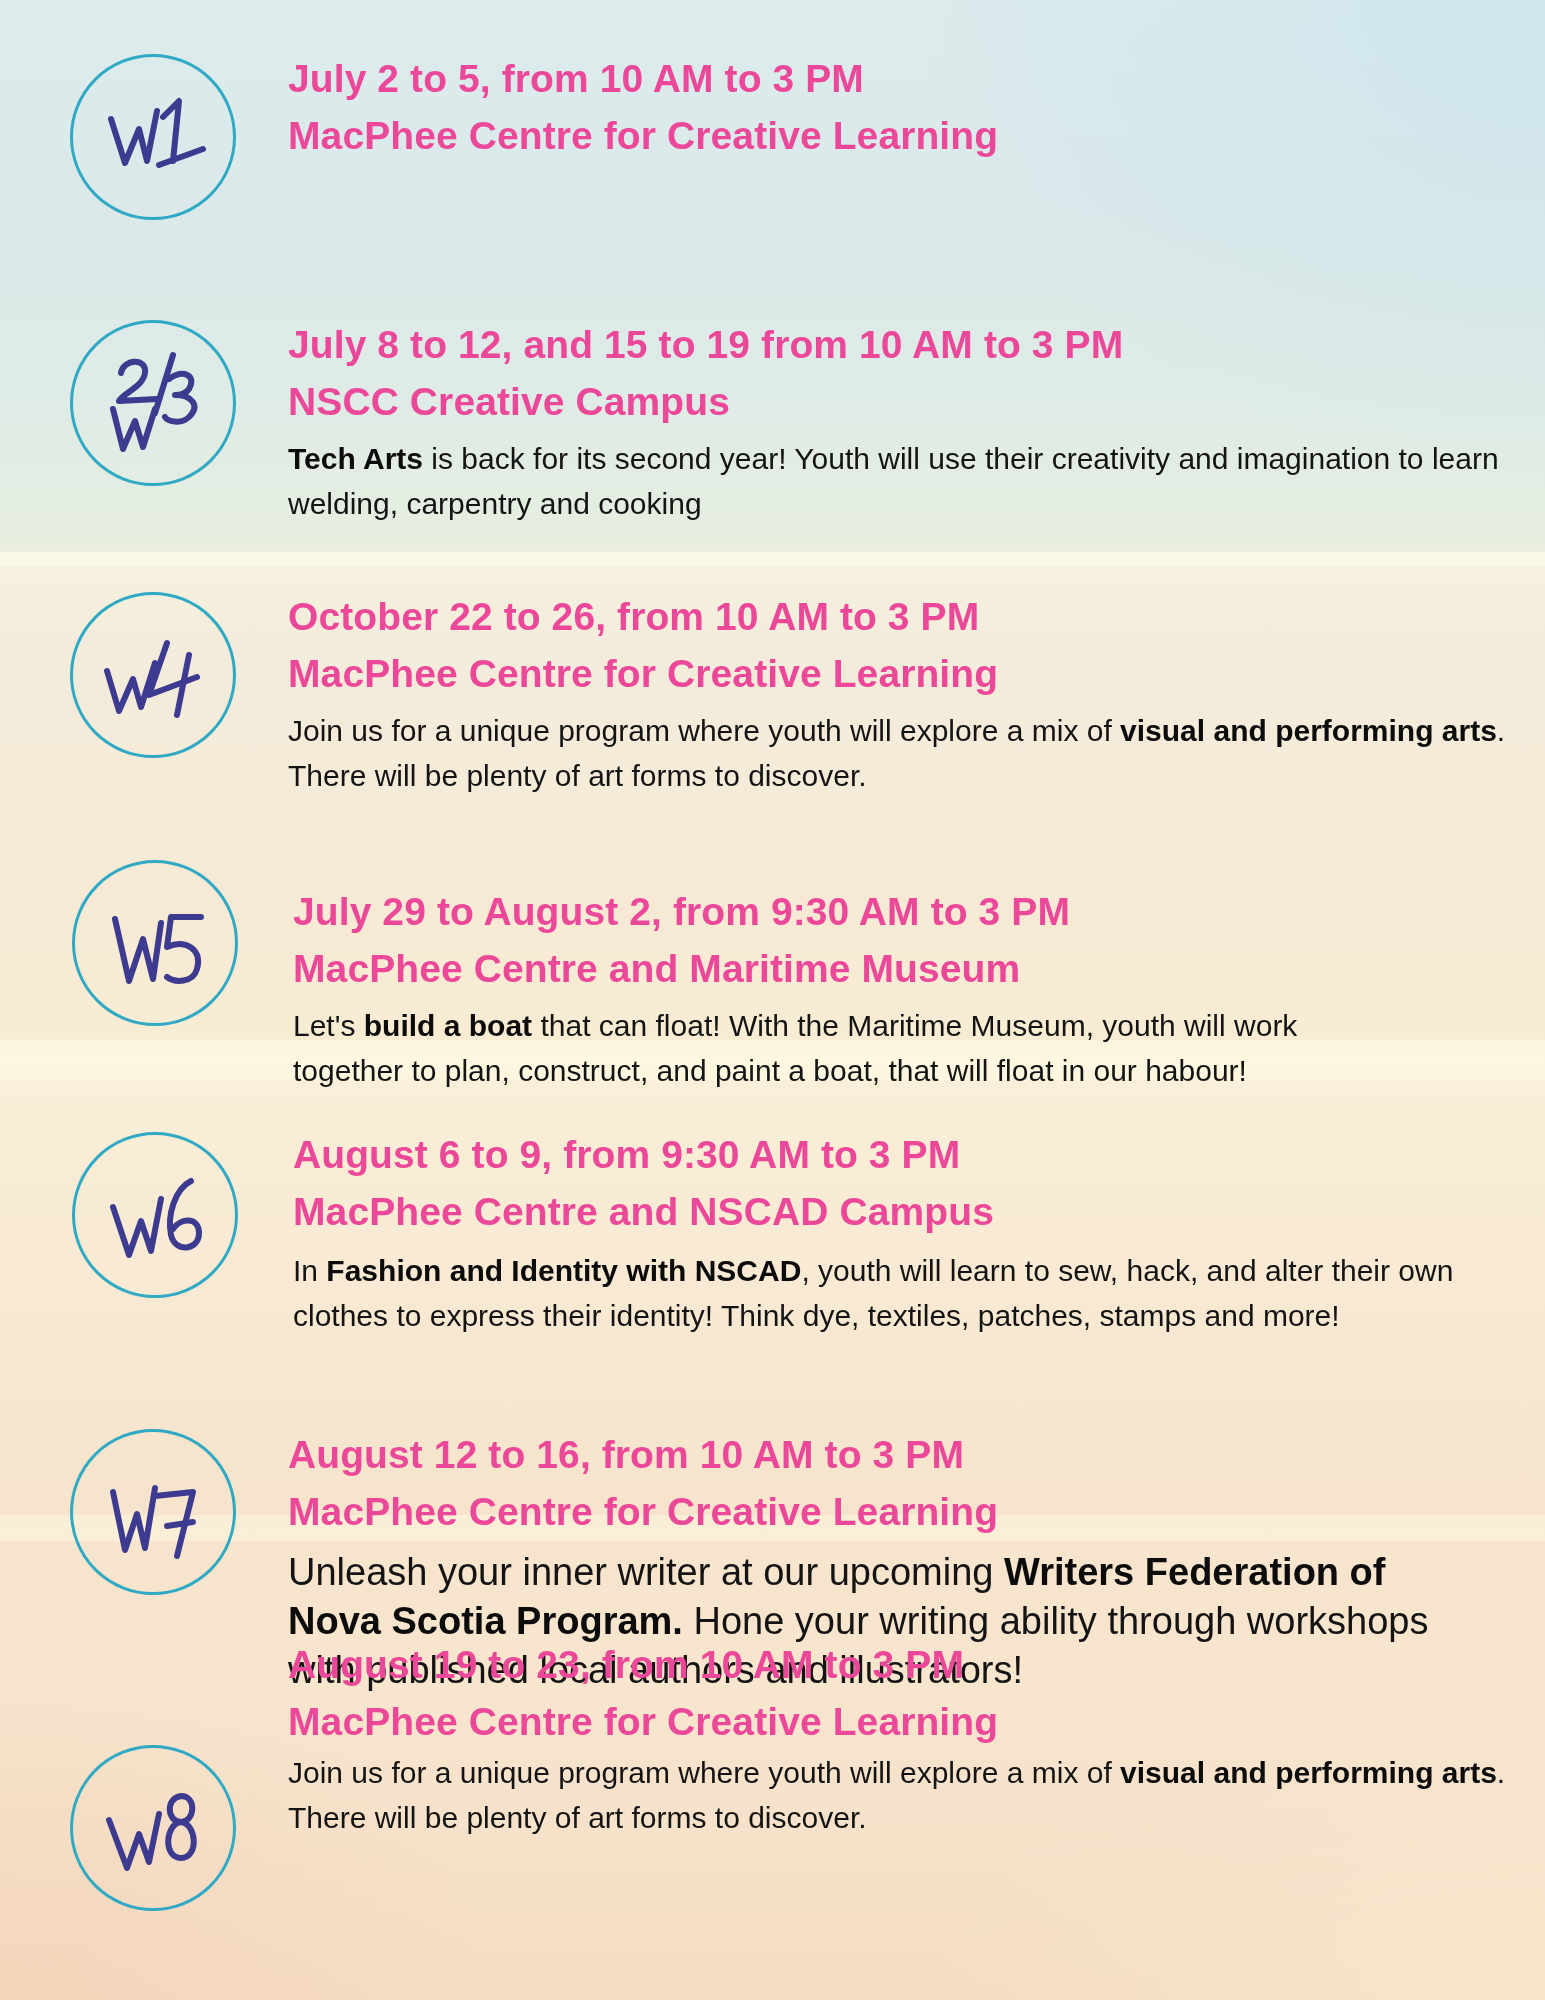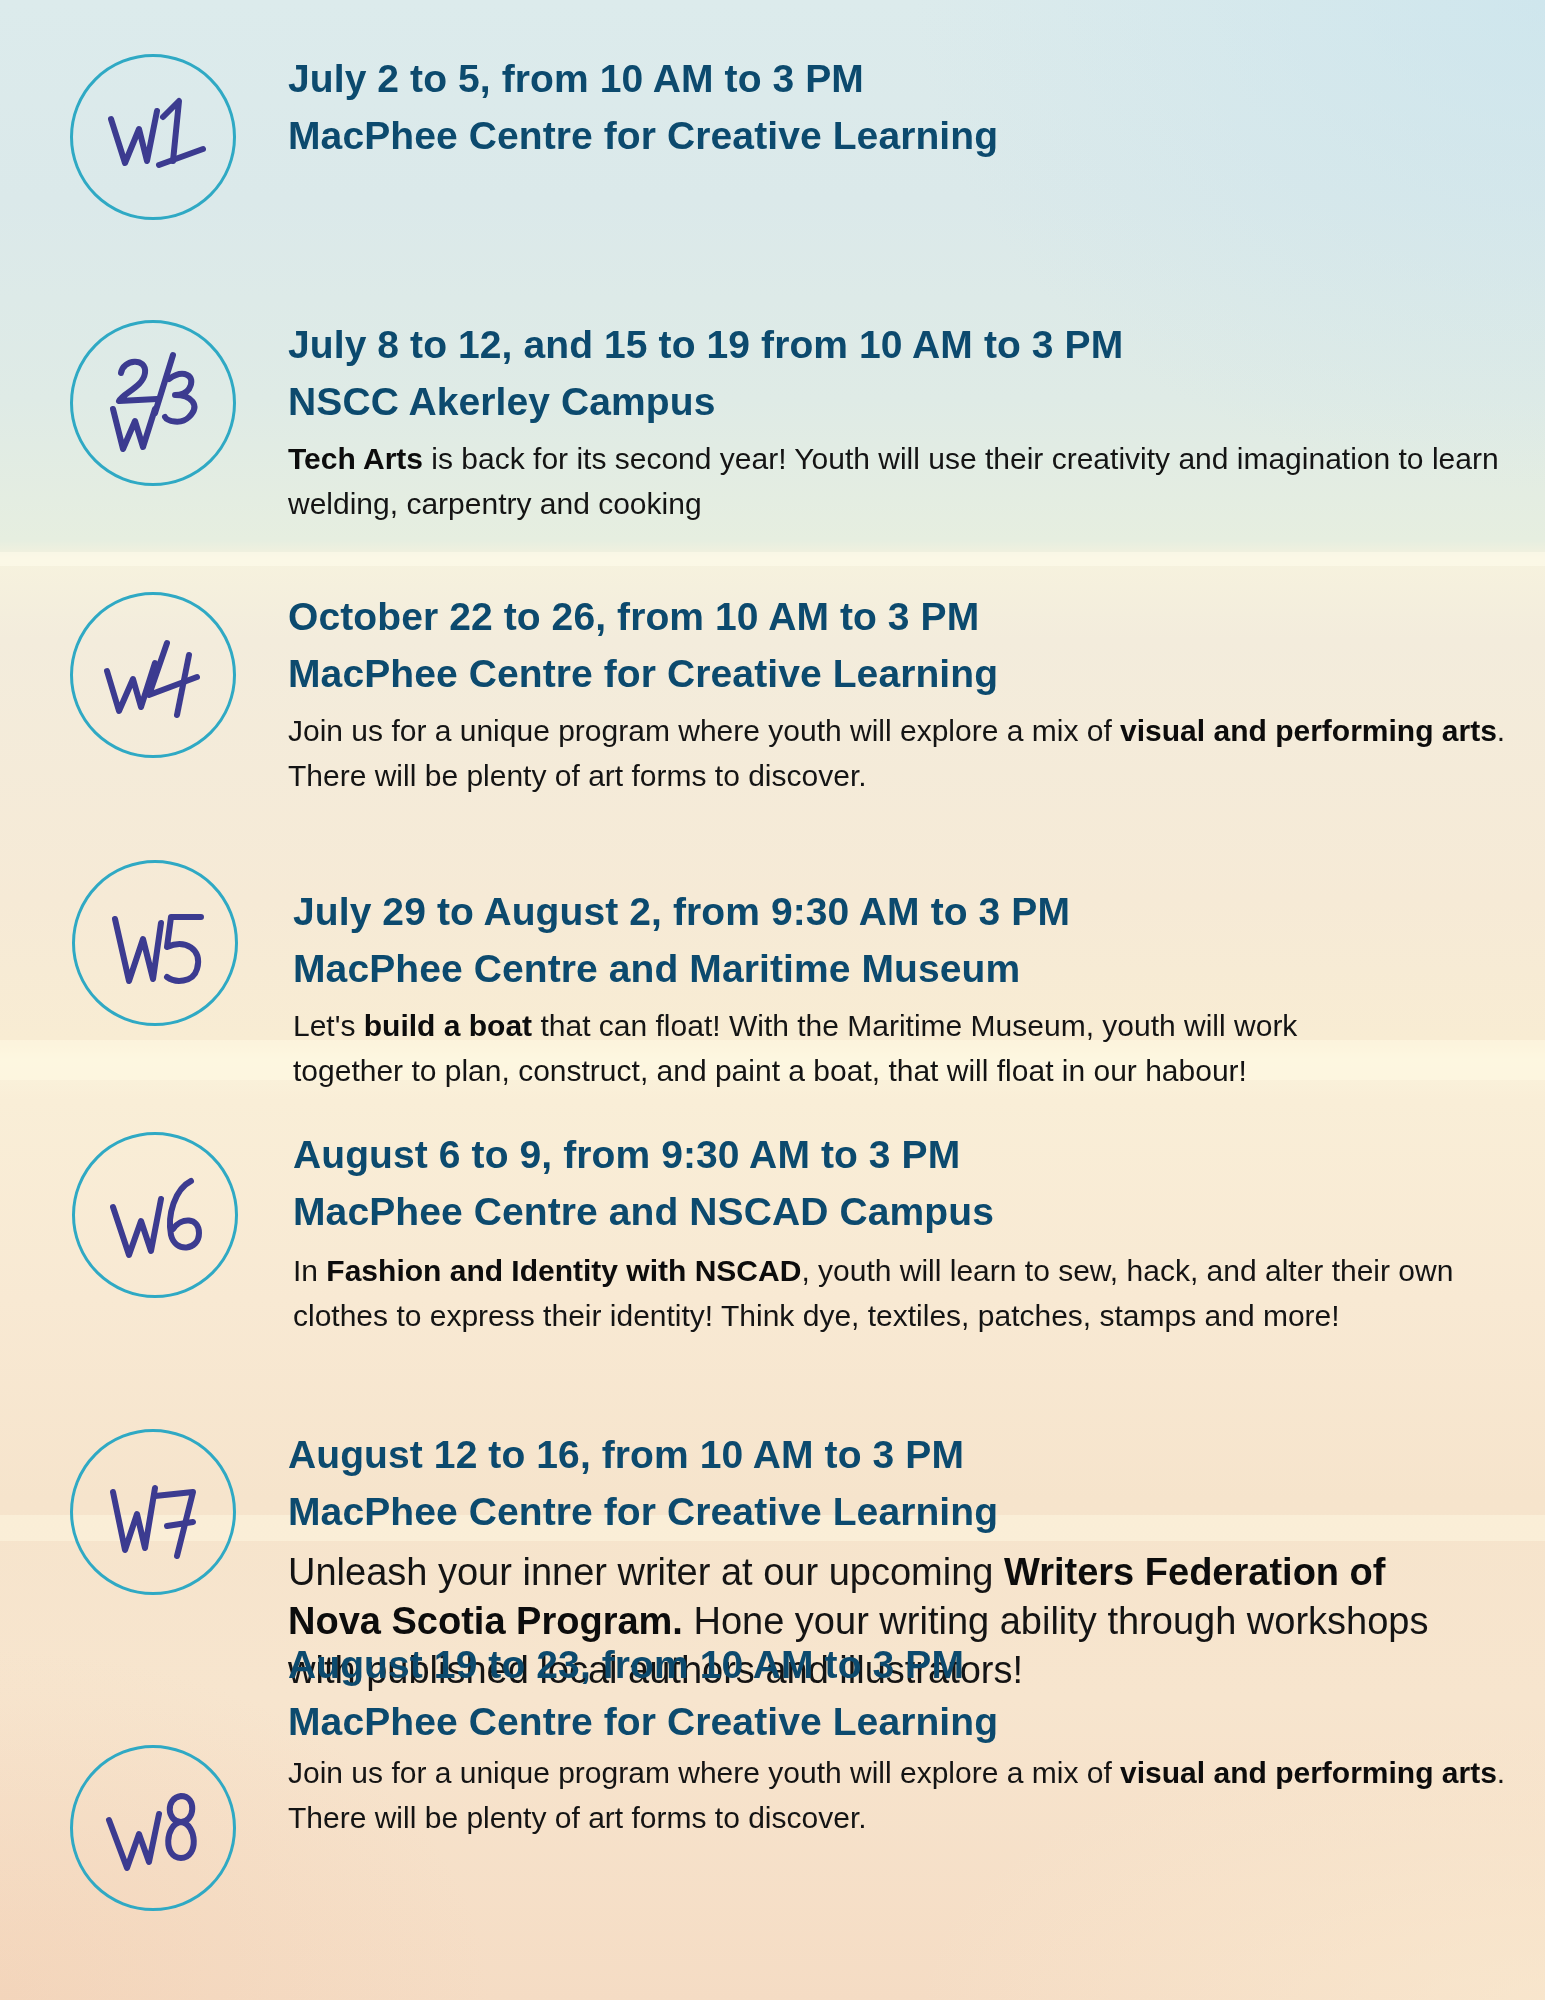--- a/index.html
+++ b/index.html
@@ -32,21 +32,21 @@
     position: absolute; width: 166px; height: 166px; border-radius: 50%;
     border: 3px solid #2fa9c4; box-sizing: border-box;
     display: flex; align-items: center; justify-content: center;
   }
   .badge svg { width: 120px; height: 120px; overflow: visible; }
   .badge svg path {
     fill: none; stroke: #3c3b90; stroke-width: 6; stroke-linecap: round; stroke-linejoin: round;
   }
   .content { position: absolute; }
   .date, .venue {
-    color: #0c4a6e; font-weight: bold; font-size: 39px; line-height: 57px;
+    color: #ec4899; font-weight: bold; font-size: 39px; line-height: 57px;
     white-space: nowrap; letter-spacing: 0.1px;
   }
   .desc {
     color: #141414; font-size: 30px; line-height: 45px; margin-top: 6px;
   }
   .desc b { font-weight: bold; color: #0c0c0c; }
 </style>
 </head>
 <body>
 
@@ -73,21 +73,21 @@
   <div class="badge" style="left:70px; top:320px;">
     <svg viewBox="0 0 120 120" aria-label="W2/3">
       <path d="M28 30 C30 16 54 14 52 30 C50 44 30 50 26 58 L64 56"></path>
       <path d="M80 12 L62 70"></path>
       <path d="M76 36 C90 26 104 32 96 46 C92 52 84 52 82 52 C98 52 108 62 96 74 C88 82 74 78 72 74"></path>
       <path d="M20 66 L30 106 L42 78 L50 104 L62 66"></path>
     </svg>
   </div>
   <div class="content" style="left:288px; top:316px; width:1220px;">
     <div class="date">July 8 to 12, and 15 to 19 from 10 AM to 3 PM</div>
-    <div class="venue">NSCC Akerley Campus</div>
+    <div class="venue">NSCC Creative Campus</div>
     <div class="desc">
       <b>Tech Arts</b><span> is back for its second year! Youth will use their creativity and imagination to learn welding, carpentry and cooking</span>
     </div>
   </div>
 </div>
 
 <div class="section" style="top:0;">
   <div class="badge" style="left:70px; top:592px;">
     <svg viewBox="0 0 120 120" aria-label="W4">
       <path d="M14 56 L26 96 L40 64 L48 92 L62 48"></path>

